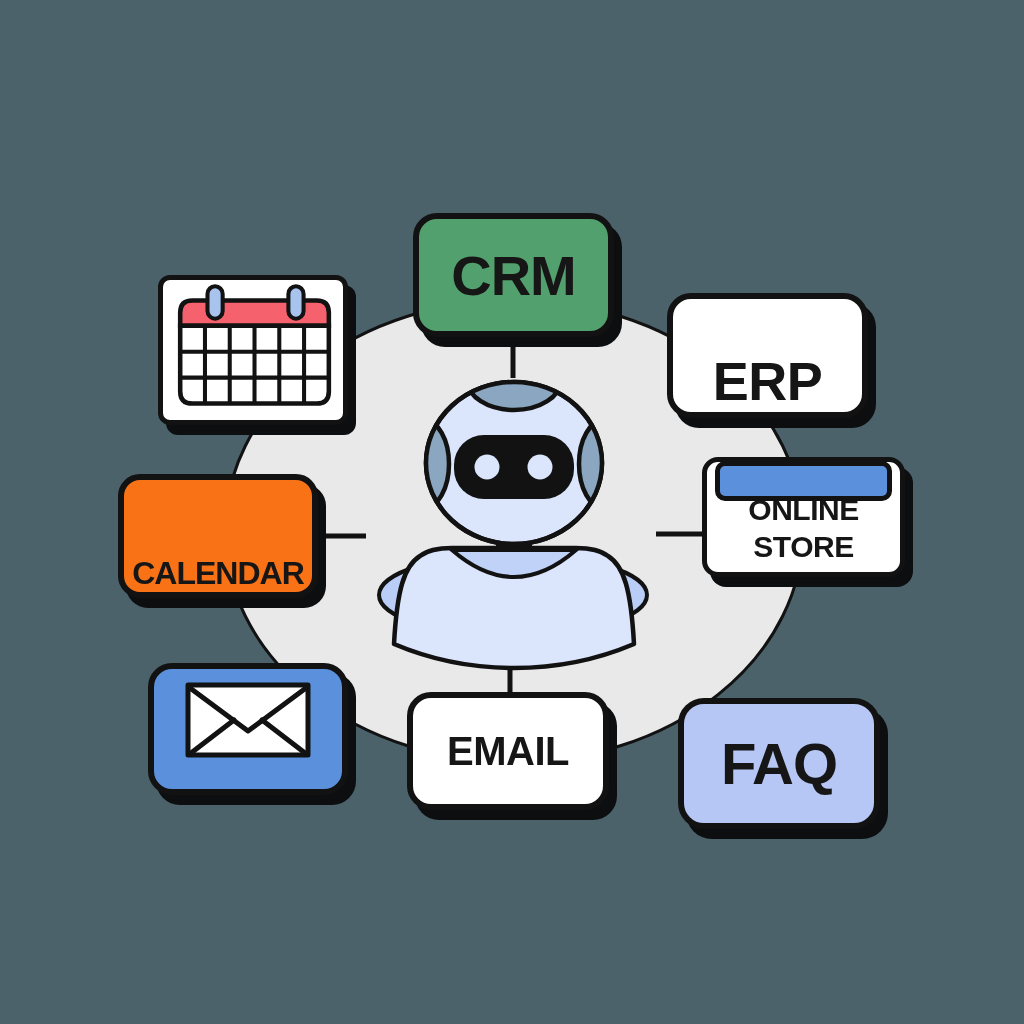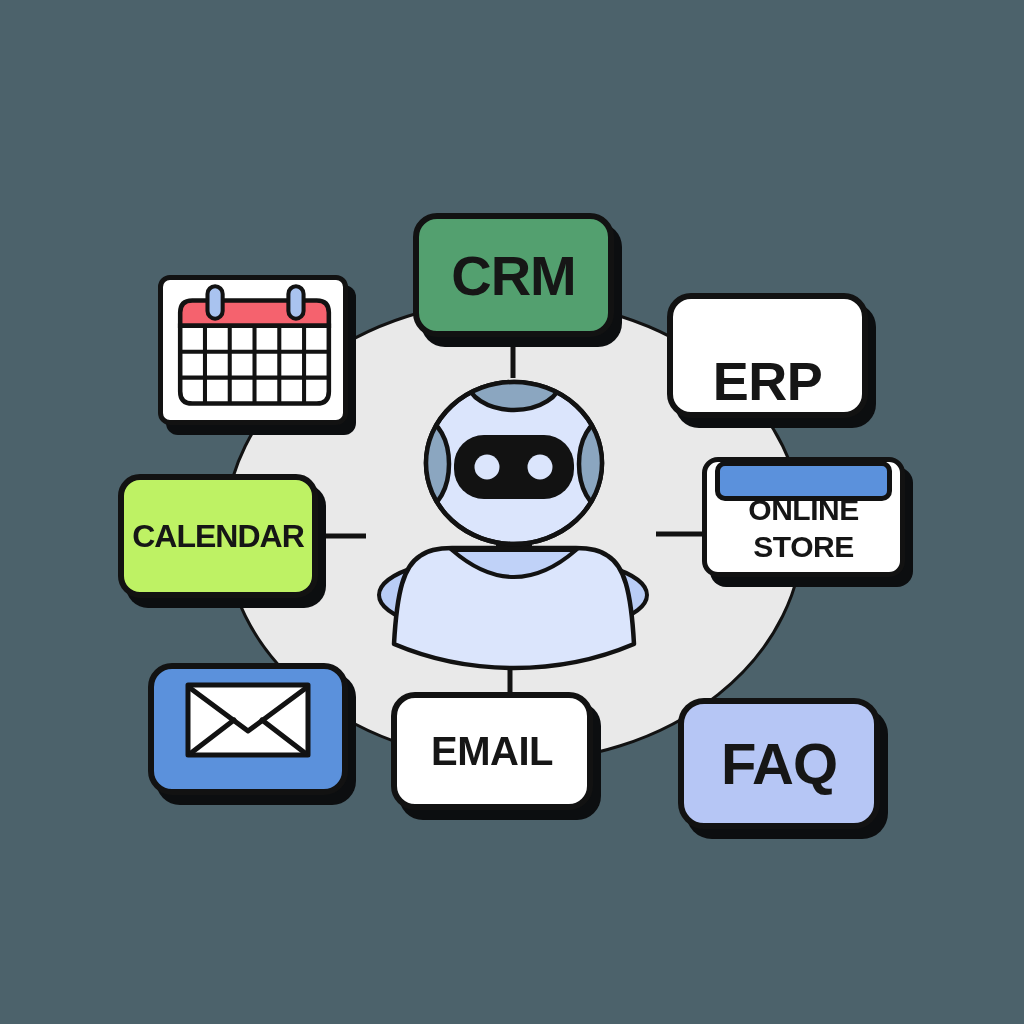--- a/index.html
+++ b/index.html
@@ -16,21 +16,21 @@
     color:#161616; font-weight:700; text-align:center;
   }
   .node-label { display:block; }
   #node-crm      { left:413px; top:213px; width:201px; height:124px; font-size:56px; letter-spacing:-1px; }
   #node-erp      { left:667px; top:293px; width:201px; height:125px; font-size:54px; letter-spacing:-0.5px; }
   #node-store    { left:702px; top:457px; width:203px; height:120px; border-radius:16px; border-width:5px;
                    flex-direction:column; font-size:30px; line-height:37px; letter-spacing:-0.5px; padding-top:22px; }
   #store-bar     { position:absolute; left:715px; top:461px; width:177px; height:40px; box-sizing:border-box;
                    border:5px solid #121212; border-radius:10px; z-index:3; }
   #node-faq      { left:678px; top:666px; width:202px; height:131px; border-radius:26px; font-size:58px; letter-spacing:-1px;margin-top:32px; }
-  #node-email    { left:391px; top:692px; width:202px; height:118px; font-size:40px; letter-spacing:-0.5px; }
+  #node-email    { left:407px; top:692px; width:202px; height:118px; font-size:40px; letter-spacing:-0.5px; }
   #node-mail     { left:148px; top:663px; width:200px; height:132px; }
   #node-calendar { left:118px; top:474px; width:200px; height:124px; border-radius:22px; font-size:32px; letter-spacing:-1px; }
   #node-calicon  { left:158px; top:275px; width:190px; height:150px; border-radius:12px; border-width:5px; }
   .icon-svg { display:block; width:100%; height:100%; }
 </style>
 </head>
 <body>
 
 <div class="stage" style="background-color: rgb(76, 98, 107);">
 
@@ -91,21 +91,21 @@
   </div>
 
   <div class="node" id="node-mail" style="background-color: rgb(91, 145, 220);">
     <svg class="icon-svg" viewBox="0 0 188 120">
       <rect x="34" y="16" width="120" height="70" stroke="#121212" stroke-width="5" stroke-linejoin="round" fill="#ffffff"></rect>
       <path d="M 36,19 L 94,62 L 152,19" fill="none" stroke="#121212" stroke-width="5" stroke-linecap="round" stroke-linejoin="round"></path>
       <path d="M 37,84 L 80,51 M 151,84 L 108,51" fill="none" stroke="#121212" stroke-width="5" stroke-linecap="round"></path>
     </svg>
   </div>
 
-  <div class="node" id="node-calendar" style="background-color: #bef264;">
+  <div class="node" id="node-calendar" style="background-color: #f97316; align-items: flex-end;">
     <span class="node-label">CALENDAR</span>
   </div>
 
   <div class="node" id="node-calicon" style="background-color: rgb(255, 255, 255);">
     <svg class="icon-svg" viewBox="0 0 178 138">
       <path d="M 17,45 L 17,32 Q 17,20 29,20 L 152,20 Q 164,20 164,32 L 164,45 Z" stroke="#121212" stroke-width="4.5" fill="#f5626e"></path>
       <path d="M 17,45 L 164,45 L 164,110 Q 164,122 152,122 L 29,122 Q 17,122 17,110 Z" stroke="#121212" stroke-width="4.5" fill="#ffffff"></path>
       <path d="M 41.5,45 V 122 M 66,45 V 122 M 90.5,45 V 122 M 115,45 V 122 M 139.5,45 V 122
                M 17,70.7 H 164 M 17,96.3 H 164" fill="none" stroke="#121212" stroke-width="4"></path>
       <rect x="44" y="6" width="15" height="32" rx="7.5" stroke="#121212" stroke-width="4" fill="#a9c3ef"></rect>

